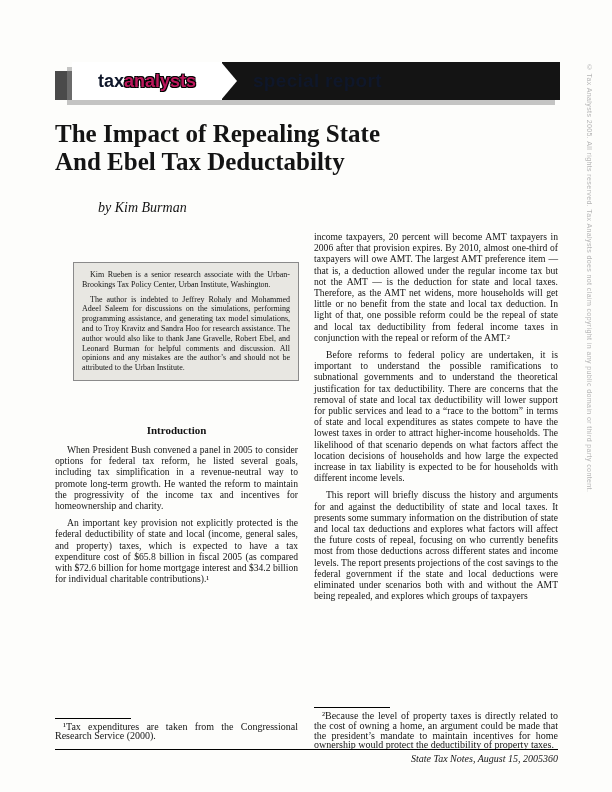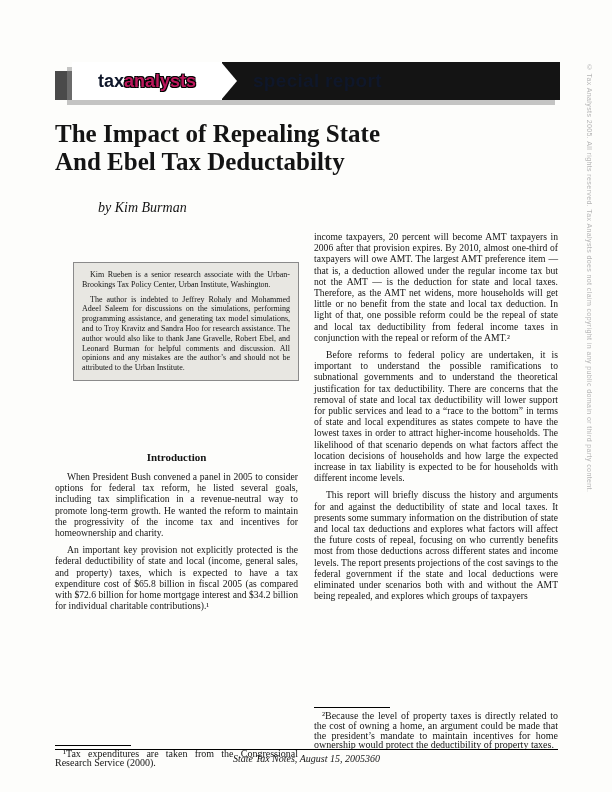--- a/index.html
+++ b/index.html
@@ -63,41 +63,41 @@
     border: 1px solid #8a8a8a;
     padding: 7px 8px;
     font-size: 8px; line-height: 9.8px;
     text-align: justify; margin-top: 36px;
   }
   .author-box p { text-indent: 8px; margin-bottom: 5px; }
   .author-box p:last-child { margin-bottom: 0; }
 
   
   .column { position: absolute; display: flex; flex-direction: column; justify-content: space-between; }
-  .col-left  { left: 55px;  top: 451px; width: 243px; height: 317px; }
+  .col-left  { left: 55px;  top: 424px; width: 243px; height: 317px; }
   .col-right { left: 314px; top: 231px; width: 244px; height: 519px; }
 
   .section-heading {
     text-align: center; font-weight: bold; font-size: 11px; margin-bottom: 8px;
   }
   .body-para {
     font-size: 9.6px; line-height: 11.2px;
     text-align: justify; text-indent: 12px; margin-bottom: 6px;
   }
   .col-right .body-para:first-child { text-indent: 0; }
 
   .footnote { margin-top: auto; font-size: 10px; line-height: 9.7px; text-align: justify; }
   .fn-rule { width: 76px; border-top: 1px solid #000; margin-bottom: 3px; }
   .footnote p { text-indent: 8px; }
 
   
   .page-footer {
     position: absolute; left: 55px; top: 749px; width: 503px;
     border-top: 1.5px solid #000; padding-top: 3px;
-    display: flex; justify-content: center;
+    display: flex; justify-content: flex-end;
     font-size: 10px;
   }
   .footer-left { font-style: italic; }
   .footer-right { font-style: italic; }
 
   
   .copyright-vertical {
     position: absolute; left: 586px; top: 64px; height: 620px;
     writing-mode: vertical-rl;
     font-family: "Liberation Sans", sans-serif;

